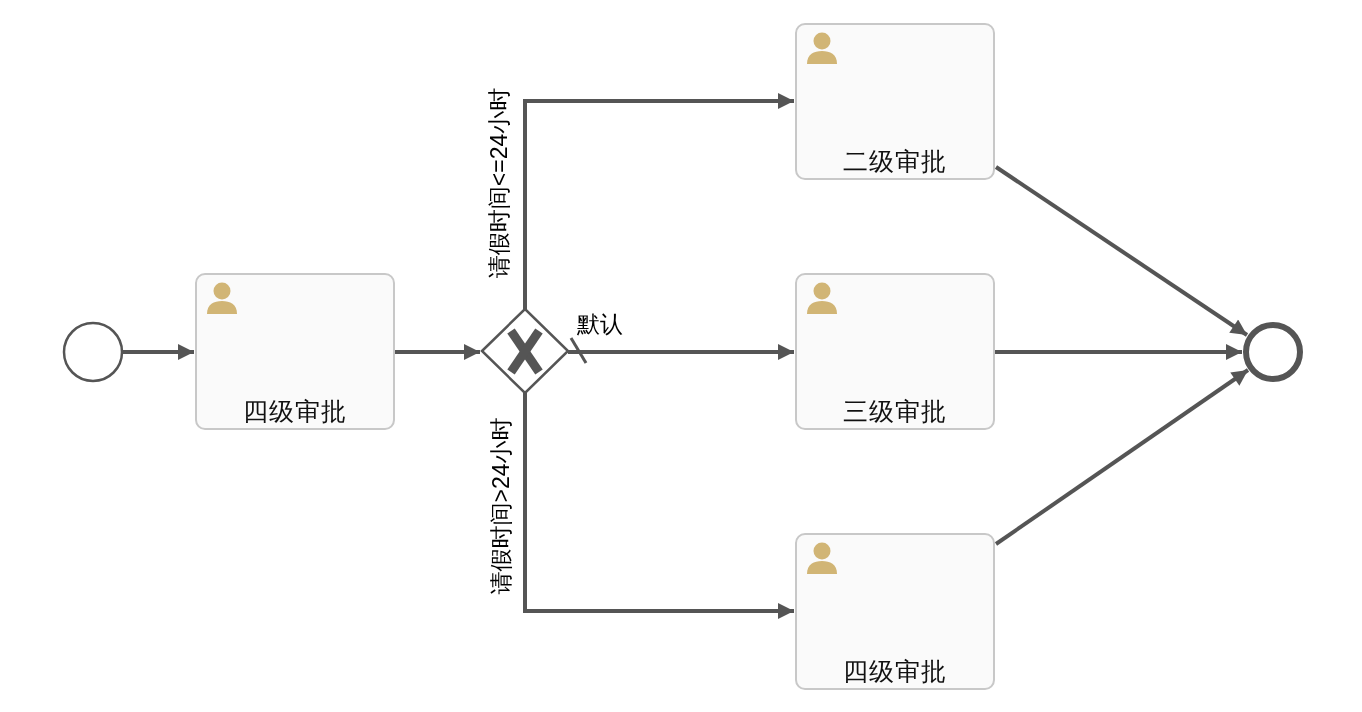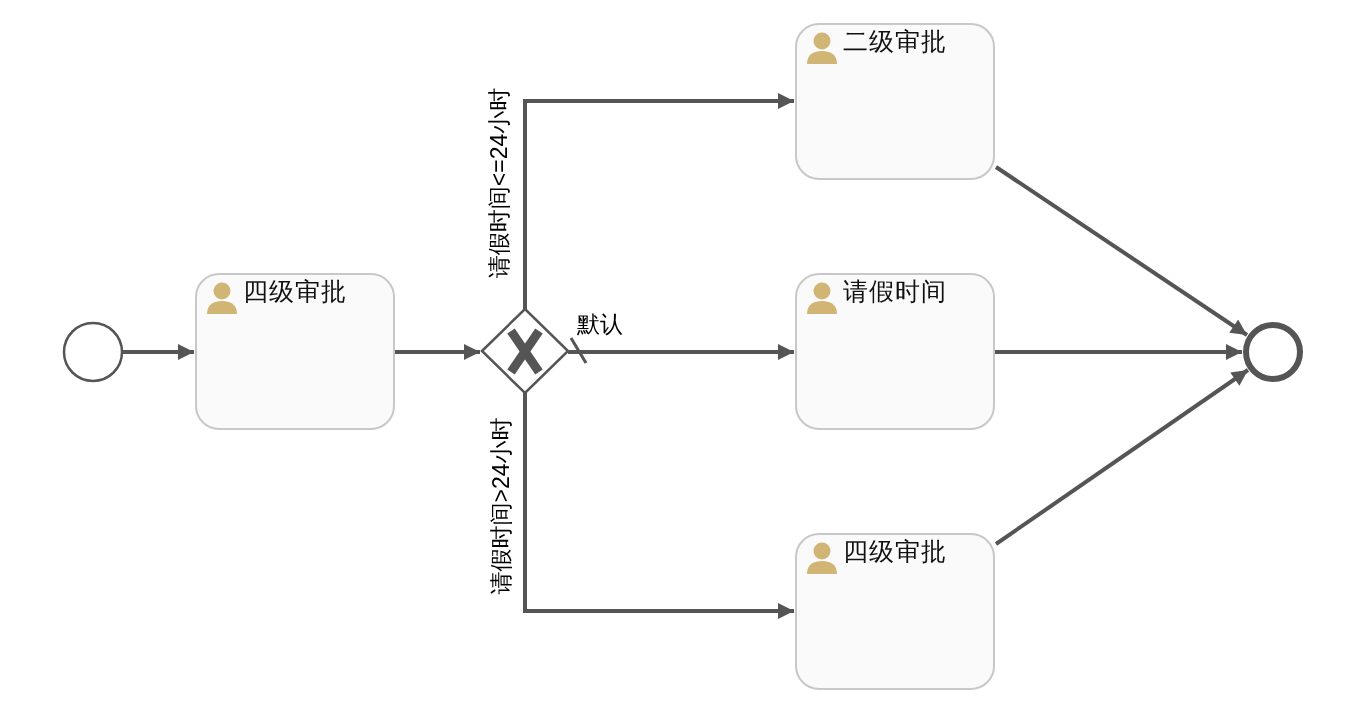--- a/index.html
+++ b/index.html
@@ -15,24 +15,24 @@
     position: absolute;
     left: 0; top: 0;
     width: 1362px; height: 712px;
   }
   .task {
     position: absolute;
     width: 200px;
     height: 157px;
     background: #fafafa;
     border: 2px solid #c8c8c8;
-    border-radius: 24px;
+    border-radius: 10px;
     box-sizing: border-box;
     display: flex;
-    align-items: flex-start;
+    align-items: flex-end;
     justify-content: center;
   }
   .task-label {
     font-size: 25px;
     color: #111111;
     letter-spacing: 1px;
   }
   .user-icon {
     position: absolute;
     left: 9px;
@@ -104,21 +104,21 @@
       <path d="M1 32 C1 22 8 19 16 19 C24 19 31 22 31 32 Z" fill="#d1b575"></path>
     </svg>
     <span class="task-label">二级审批</span>
   </div>
 
   <div class="task" id="task-3">
     <svg class="user-icon" viewBox="0 0 34 34">
       <circle cx="16" cy="9" r="8.5" fill="#d1b575"></circle>
       <path d="M1 32 C1 22 8 19 16 19 C24 19 31 22 31 32 Z" fill="#d1b575"></path>
     </svg>
-    <span class="task-label">请假时间</span>
+    <span class="task-label">三级审批</span>
   </div>
 
   <div class="task" id="task-4">
     <svg class="user-icon" viewBox="0 0 34 34">
       <circle cx="16" cy="9" r="8.5" fill="#d1b575"></circle>
       <path d="M1 32 C1 22 8 19 16 19 C24 19 31 22 31 32 Z" fill="#d1b575"></path>
     </svg>
     <span class="task-label">四级审批</span>
   </div>
 

